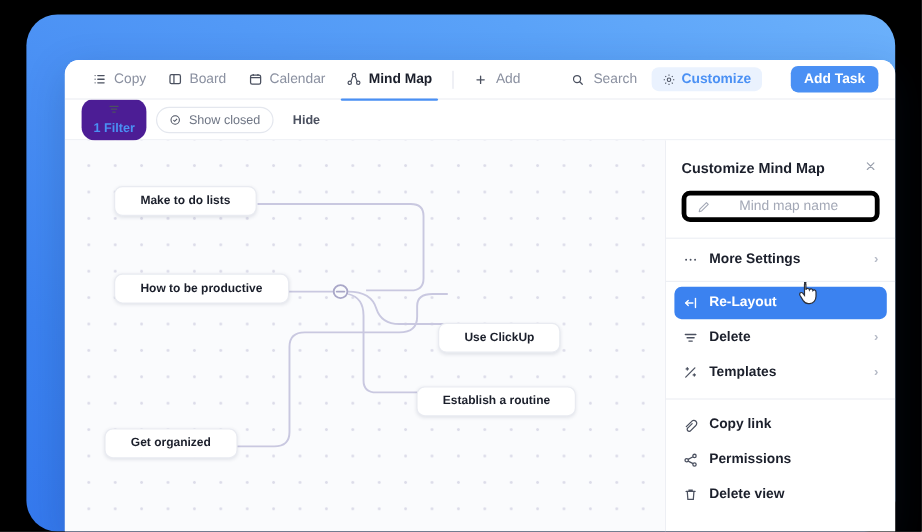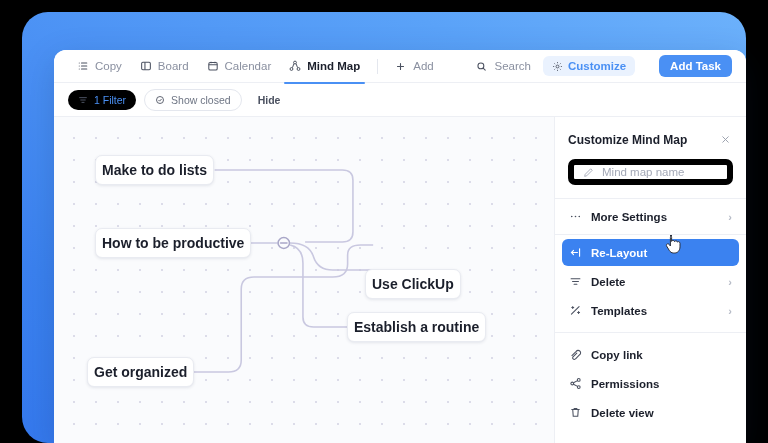--- a/index.html
+++ b/index.html
@@ -63,58 +63,58 @@
   
   .filterbar {
     height: 34px; display: flex; align-items: center; gap: 8px;
     padding: 0 14px; border-bottom: 1px solid #edeff4; background: #fff;
   }
   .chip {
     display: flex; align-items: center; gap: 5px;
     font-size: 10.5px; border-radius: 11px; padding: 4px 10px;
     cursor: pointer; white-space: nowrap;
   }
-  .chip-filter { background: #000000; color: #4a90f4; font-weight: normal; }
+  .chip-filter { background: #4c1d95; color: #4a90f4; font-weight: bold; flex-direction: column; }
   .chip-closed { background: #fff; border: 1px solid #e4e7ee; color: #6e7584; }
   .chip-plain { color: #4b5160; font-weight: bold; padding: 4px 8px; font-size: 10.5px; cursor:pointer; }
 
   
   .body-row { display: flex; height: calc(393px - 33px - 34px); }
 
   .canvas {
     position: relative; flex: 1; overflow: hidden;
     background-color: #fafbfd;
     background-image: radial-gradient(#dcdce9 1.1px, transparent 1.2px);
     background-size: 22px 22px; background-position: 9px 10px;
   }
   .canvas svg { position: absolute; inset: 0; width: 100%; height: 100%; }
 
   .node {
     position: absolute; background: #fff;
     border: 1px solid #e9ebf1; border-radius: 7px;
-    padding: 6px 6px; font-size: 14px; font-weight: bold; color: #1b1f2b;
+    padding: 6px 21px; font-size: 10px; font-weight: bold; color: #1b1f2b;
     white-space: nowrap; cursor: pointer;
     box-shadow: 0 1px 3px rgba(26,38,80,.10);
   }
 
   
   .panel {
     width: 192px; border-left: 1px solid #edeff4; background: #fff;
     display: flex; flex-direction: column; padding: 0 0 16px 0;
   }
   .panel-head {
     display: flex; align-items: center; padding: 13px 13px 9px 13px;
   }
   .panel-title { font-size: 12px; font-weight: bold; color: #1b1f2b; flex: 1; }
   .panel-close { color: #9aa0ad; cursor: pointer; line-height: 1; padding: 2px; }
 
   .name-input {
     margin: 0 13px 10px 13px; height: 28px;
-    border: 6px solid #000000; border-radius: 7px;
-    display: flex; align-items: center; gap: 7px; padding: 0 9px;
+    border: 4px solid #000000; border-radius: 7px;
+    display: flex; align-items: center; gap: 23px; padding: 0 9px;
     font-size: 11.5px; color: #a3a8b6; cursor: text;
   }
 
   .pdiv { height: 1px; background: #edeff4; margin: 3px 0; }
 
   .mrow {
     display: flex; align-items: center; gap: 9px;
     height: 30px; margin: 1px 7px; padding: 0 7px; border-radius: 6px;
     font-size: 11.5px; color: #1b1f2b; font-weight: bold; cursor: pointer;
   }
@@ -258,21 +258,21 @@
 
             <path d="M130 255 H164 Q176 255 176 243 V172 Q176 160 188 160 H262 Q276 160 276 147 V138 Q276 128 288 128 H300"></path>
           </g>
           <circle cx="216" cy="126" r="5.4" fill="#fafbfd" stroke="#a9a7c8" stroke-width="1.5"></circle>
           <path d="M213 126 h6" stroke="#a9a7c8" stroke-width="1.5" stroke-linecap="round"></path>
         </svg>
 
         <div class="node" style="left:41px;  top:38px;">Make to do lists</div>
         <div class="node" style="left:41px;  top:111px;">How to be productive</div>
         <div class="node" style="left:311px; top:140px;margin-top:12px;">Use ClickUp</div>
-        <div class="node" style="left:293px; top:195px;">Establish a routine</div>
+        <div class="node" style="left:293px; top:205px;">Establish a routine</div>
         <div class="node" style="left:33px;  top:240px;">Get organized</div>
       </div>
 
       <div class="panel">
 
         <div class="panel-head">
           <div class="panel-title">Customize Mind Map</div>
           <div class="panel-close">
             <svg width="11" height="11" viewBox="0 0 16 16" fill="none" stroke="currentColor" stroke-width="1.4" stroke-linecap="round">
                 <path d="M4 4l8 8M12 4l-8 8"></path>

